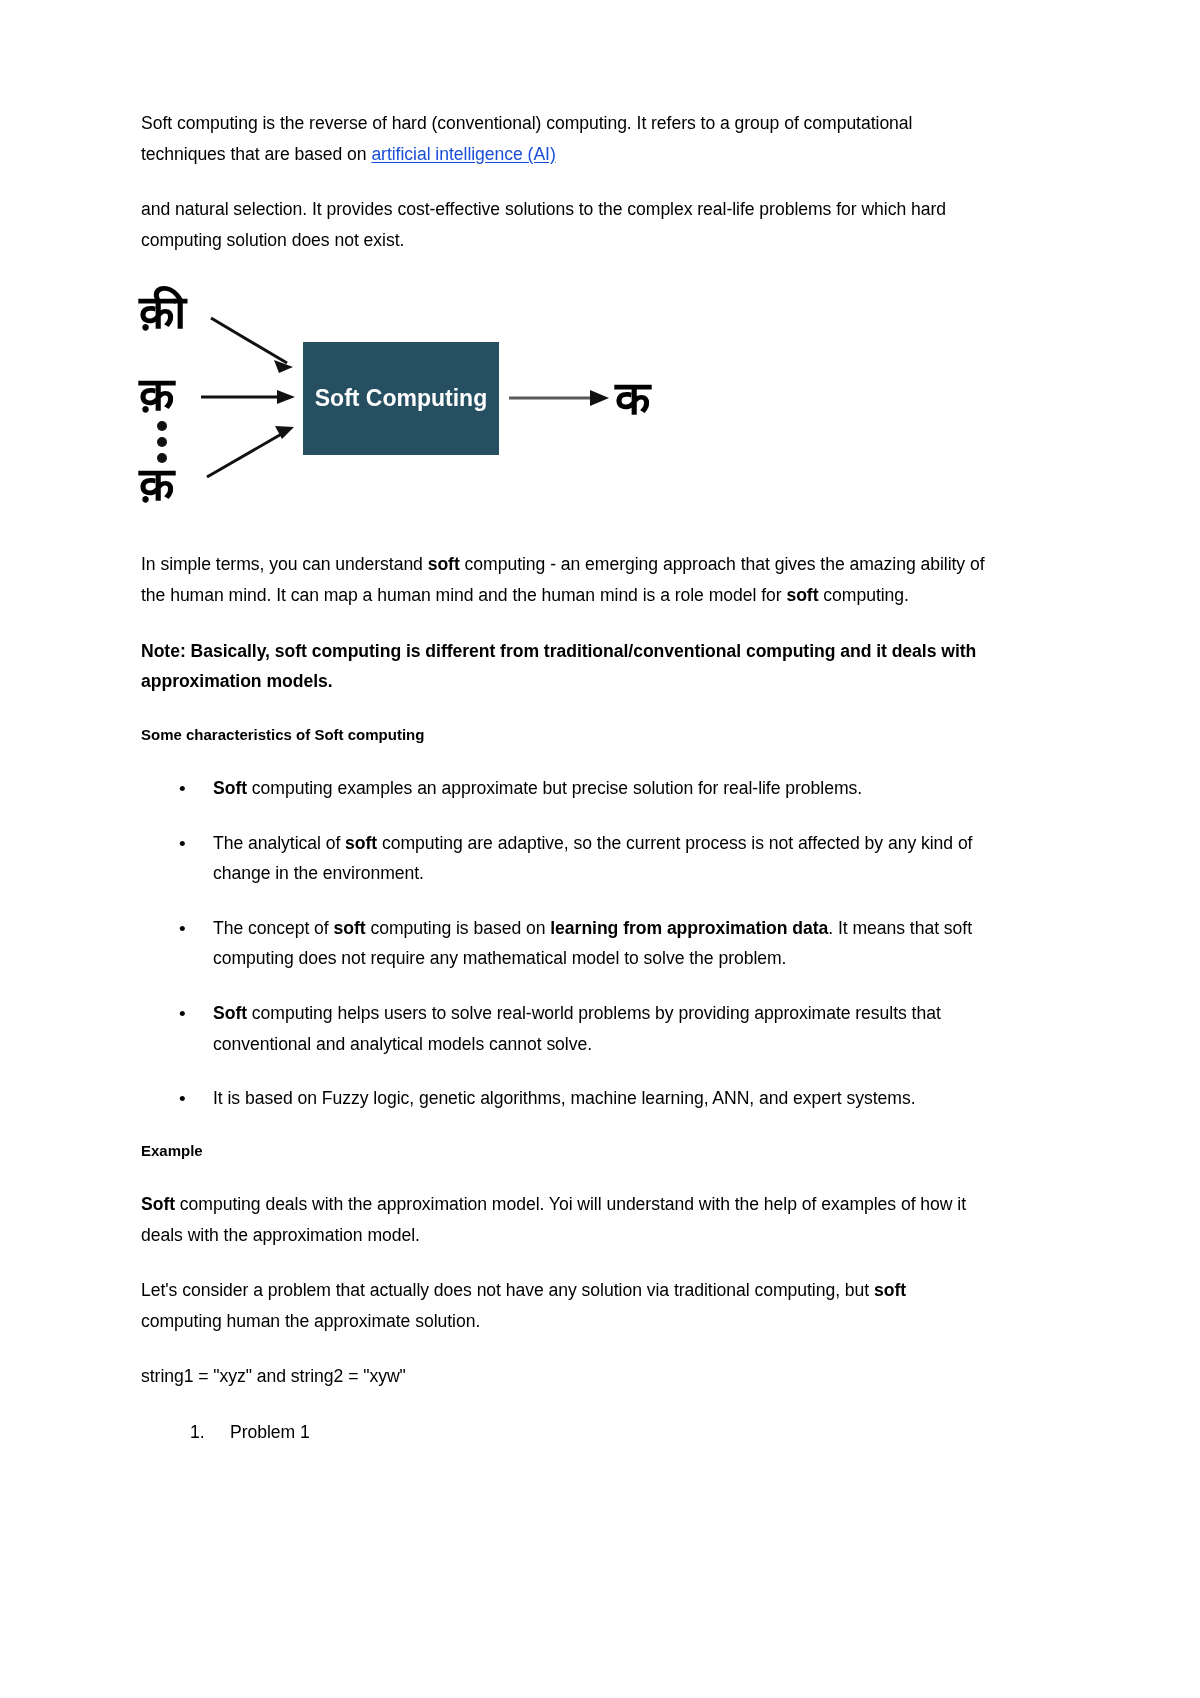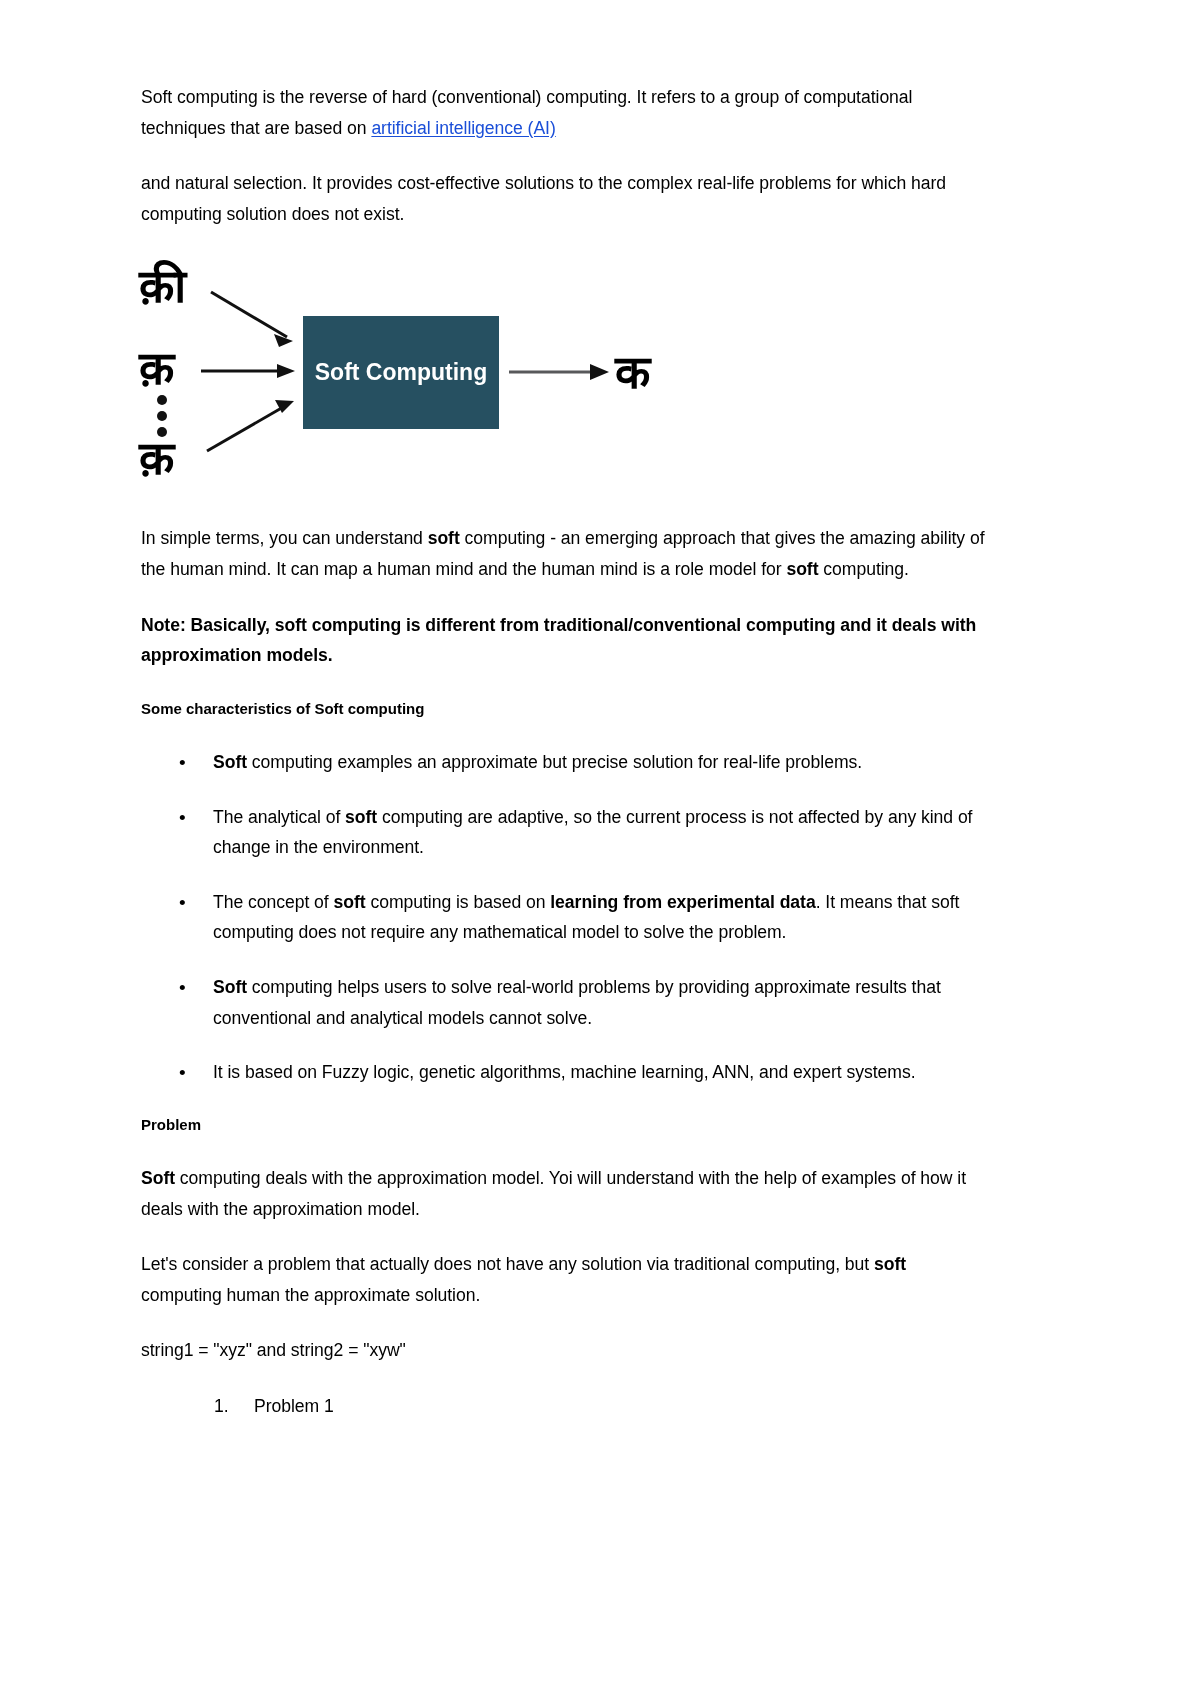--- a/index.html
+++ b/index.html
@@ -13,21 +13,21 @@
     font-family: "Liberation Sans", sans-serif;
     color: #000000;
     -webkit-font-smoothing: antialiased;
   }
   .page {
     position: relative;
     width: 1200px;
     height: 1698px;
     background: #ffffff;
     box-sizing: border-box;
-    padding: 82px 215px 0 141px;
+    padding: 108px 215px 0 141px;
   }
   p, li {
     font-size: 17.6px;
     line-height: 1.74;
     margin: 0 0 26px 0;
     letter-spacing: -0.05px;
     text-align: left;
   }
   .para { margin-bottom: 25px; }
   b, .b { font-weight: bold; }
@@ -63,21 +63,20 @@
   ol.numbers {
     margin: 0 0 20px 0;
     padding-left: 89px;
     list-style: none;
     counter-reset: numitem;
   }
   ol.numbers > li {
     position: relative;
     margin-bottom: 18px;
     counter-increment: numitem;
-    margin-left: 24px;
   }
   ol.numbers > li:before {
     content: counter(numitem) ".";
     position: absolute;
     left: -40px;
     top: 0;
   }
 
   
   .diagram {
@@ -141,26 +140,26 @@
 
   <p class="para"><span>In simple terms, you can understand </span><b class="b">soft</b><span> computing - an emerging approach that gives the amazing ability of the human mind. It can map a human mind and the human mind is a role model for </span><b class="b">soft</b><span> computing.</span></p>
 
   <p class="para b">Note: Basically, soft computing is different from traditional/conventional computing and it deals with approximation models.</p>
 
   <div class="heading">Some characteristics of Soft computing</div>
 
   <ul class="bullets">
     <li><b class="b">Soft</b><span> computing examples an approximate but precise solution for real-life problems.</span></li>
     <li><span>The analytical of </span><b class="b">soft</b><span> computing are adaptive, so the current process is not affected by any kind of change in the environment.</span></li>
-    <li><span>The concept of </span><b class="b">soft</b><span> computing is based on </span><b class="b">learning from experimental data</b><span>. It means that soft computing does not require any mathematical model to solve the problem.</span></li>
+    <li><span>The concept of </span><b class="b">soft</b><span> computing is based on </span><b class="b">learning from approximation data</b><span>. It means that soft computing does not require any mathematical model to solve the problem.</span></li>
     <li><b class="b">Soft</b><span> computing helps users to solve real-world problems by providing approximate results that conventional and analytical models cannot solve.</span></li>
     <li><span>It is based on Fuzzy logic, genetic algorithms, machine learning, ANN, and expert systems.</span></li>
   </ul>
 
-  <div class="heading">Problem</div>
+  <div class="heading">Example</div>
 
   <p class="para"><b class="b">Soft</b><span> computing deals with the approximation model. Yoi will understand with the help of examples of how it deals with the approximation model.</span></p>
 
   <p class="para"><span>Let's consider a problem that actually does not have any solution via traditional computing, but </span><b class="b">soft</b><span> computing human the approximate solution.</span></p>
 
   <p class="para">string1 = "xyz" and string2 = "xyw"</p>
 
   <ol class="numbers">
     <li>Problem 1</li>
   </ol>

